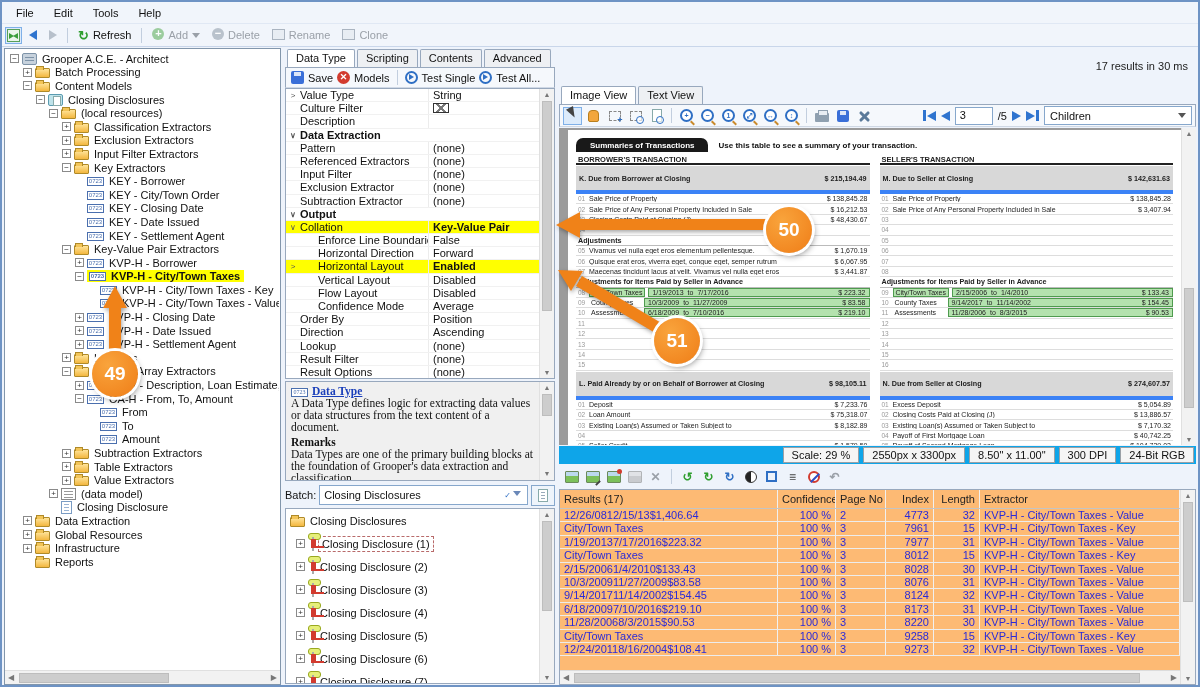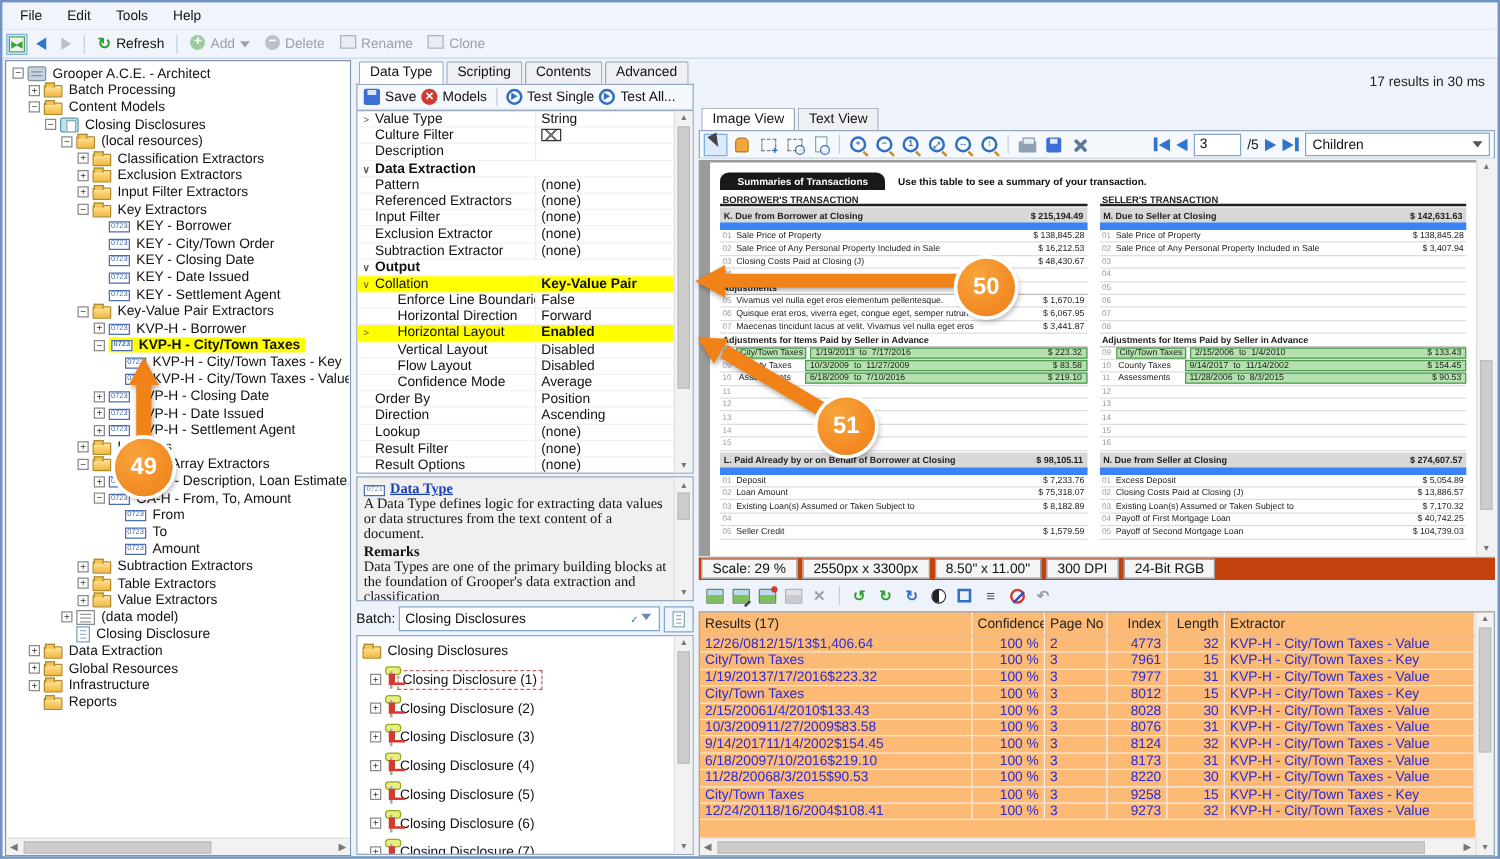--- a/index.html
+++ b/index.html
@@ -145,32 +145,32 @@
   .dncaret { width:0; height:0; border:4px solid transparent; border-top:5px solid #555; margin-top:4px; }
   #viewer { position:absolute; left:2px; top:80px; right:0; height:317px; background:#9b9b9b; overflow:hidden; }
   #page { position:absolute; left:9px; top:2px; right:15px; bottom:0; background:#fff; padding:5px 8px 0; overflow:hidden; }
   #doc-header { display:flex; align-items:flex-end; gap:10px; height:17px; }
   #doc-tab { background:#191919; color:#fff; font-weight:bold; font-size:8px; padding:3px 14px 2px; border-radius:7px 7px 0 0; }
   #doc-sub { font-weight:bold; font-size:8px; padding-bottom:2px; }
   #doc-cols { display:flex; gap:10px; margin-top:1px; }
   .dcol { flex:1; min-width:0; font-size:7px; color:#222; }
   .dhead { font-weight:bold; font-size:7.5px; border-bottom:2px solid #222; padding:2px 0 2px 2px; height:12px; }
   .dsec { display:flex; justify-content:space-between; background:#d8d8d8; font-weight:bold; font-size:7.2px;
-    padding:1px 3px; border-bottom:6px solid #3b82f6; margin-top:1px; height:18px; align-items:center; }
+    padding:1px 3px; border-bottom:4px solid #3b82f6; margin-top:1px; height:28px; align-items:center; }
   .drow { display:flex; align-items:center; height:10.4px; border-bottom:1px solid #ddd; }
   .dno { width:13px; color:#999; font-size:6.5px; flex:none; padding-left:2px; }
   .dtx { flex:1; overflow:hidden; white-space:nowrap; }
   .dam { flex:none; margin-left:auto; padding-right:2px; }
   .dsub { font-weight:bold; height:10.4px; line-height:10.4px; border-bottom:1px solid #bbb; font-size:7.2px; padding-left:2px; }
   .dkey { flex:none; min-width:52px; padding:0 2px; }
   .dkey.hl { background:#b4e2ae; border:1px solid #4f9b4f; }
   .dstrip { flex:1; display:flex; align-items:center; background:#b4e2ae; border:1px solid #4f9b4f;
     height:9px; margin-left:3px; padding:0 3px; gap:4px; overflow:hidden; white-space:nowrap; }
   .dstrip .am { margin-left:auto; }
-  #statusbar { position:absolute; left:2px; top:398px; right:0; height:18px; display:flex; gap:4px; padding:1px 2px; background:#c2410c; }
+  #statusbar { position:absolute; left:2px; top:398px; right:0; height:18px; display:flex; gap:4px; padding:1px 2px; background:#0ea5e9;justify-content:flex-end; }
   .seg { border:1px solid #9aa0a6; background:#f5f5f5; padding:1px 8px; height:16px; white-space:nowrap; }
   #tools2 { position:absolute; left:2px; top:417px; right:0; height:23px; display:flex; align-items:center; gap:4px; padding:0 4px; background:#eef3fb; }
   .t2 { width:17px; height:16px; display:grid; place-items:center; font-size:12px; }
   .pic { width:14px; height:12px; border:1px solid #6a8a5a; background:linear-gradient(#bcd9ee 40%,#7cc05a 40%); border-radius:1px; position:relative; }
   .pic.dim { filter:grayscale(1) opacity(.55); }
   .pic.pin::after { content:""; position:absolute; right:-2px; top:-3px; width:5px; height:5px; background:#d23b2f; border-radius:50%; }
   .pic.edit::after { content:""; position:absolute; right:-2px; bottom:-2px; width:6px; height:2px; background:#444; transform:rotate(-45deg); }
   .xgrey { color:#9aa0a8; font-weight:bold; }
   .green { color:#2f9e2f; font-weight:bold; }
   .blue { color:#2f6fc4; font-weight:bold; }

